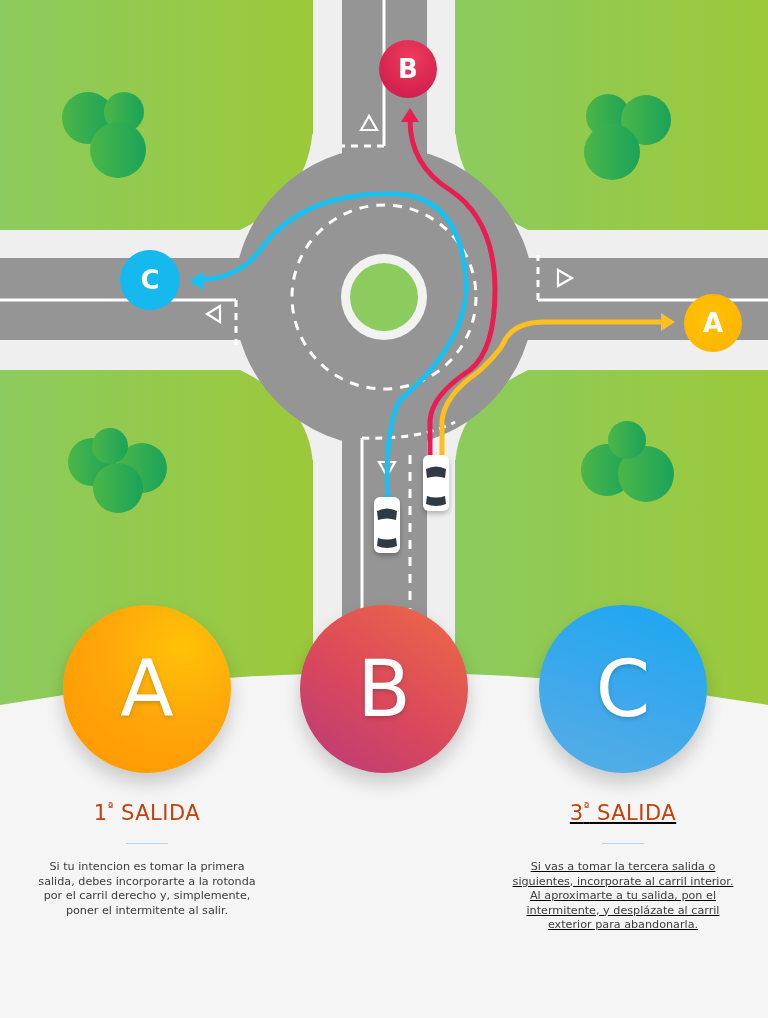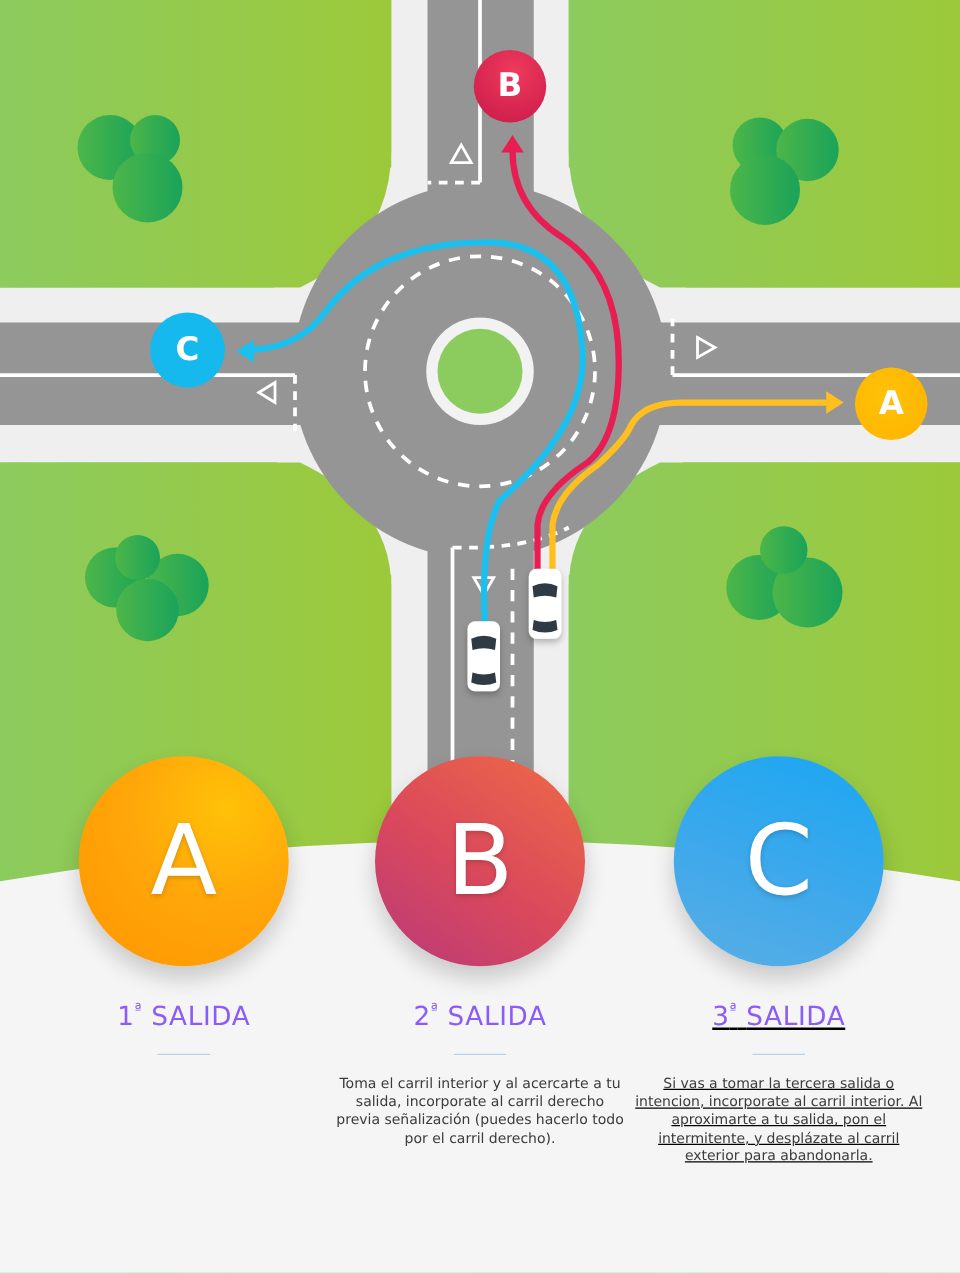--- a/index.html
+++ b/index.html
@@ -7,21 +7,21 @@
   #stage { position:relative; width:768px; height:1018px; }
   #scene { position:absolute; left:0; top:0; }
   .badge { position:absolute; width:168px; height:168px; border-radius:50%; display:flex; align-items:center; justify-content:center;
            color:#fff; font-family:"DejaVu Sans", sans-serif; font-size:78px; font-weight:normal;
            box-shadow:0 10px 18px rgba(0,0,0,0.18); text-shadow:0 2px 4px rgba(0,0,0,0.18); }
   .badge-a { left:63px; top:605px; background:radial-gradient(circle at 70% 25%, #ffc107 0%, #ffa60a 45%, #ff9500 100%); }
   .badge-b { left:300px; top:605px; background:linear-gradient(35deg, #b93a7a 0%, #d9485c 45%, #ef6b45 100%); }
   .badge-c { left:539px; top:605px; background:linear-gradient(200deg, #1aa7f2 0%, #3aa8ec 50%, #5aaee4 100%); }
   .col { position:absolute; top:800px; width:230px; text-align:center; }
   .col-a { left:32px; } .col-b { left:269px; } .col-c { left:508px;text-decoration:underline; }
-  .col h2 { margin:0; font-family:"DejaVu Sans", sans-serif; font-weight:normal; font-size:21px; color:#8b5cf6; letter-spacing:0.5px; }
+  .col h2 { margin:0; font-family:"DejaVu Sans", sans-serif; font-weight:normal; font-size:21px; color:#c2410c; letter-spacing:0.5px; }
   .col h2 sup { font-size:12px; vertical-align:9px; }
   .rule { width:42px; height:1px; background:#b9d3ec; margin:18px auto 16px auto; }
   .col p { margin:0; font-family:"DejaVu Sans", sans-serif; font-size:11.2px; line-height:14.6px; color:#3b3b3b; }
   .pin { position:absolute; border-radius:50%; display:flex; align-items:center; justify-content:center; color:#fff;
          font-family:"DejaVu Sans", sans-serif; font-weight:bold; font-size:26px; }
   .pin-b { left:379px; top:40px; width:58px; height:58px; background:radial-gradient(circle at 55% 30%, #ef3a5b, #c8184b); }
   .pin-c { left:120px; top:250px; width:60px; height:60px; background:#16b9ee; }
   .pin-a { left:684px; top:294px; width:58px; height:58px; background:radial-gradient(circle at 40% 40%, #ffc107, #ffb300); }
 </style>
 </head>
@@ -166,24 +166,20 @@
   <div class="badge badge-b">
       <span>B</span>
     </div>
   <div class="badge badge-c">
       <span>C</span>
     </div>
 
   <div class="col col-a">
     <h2><span>1</span><sup>ª</sup> <span>SALIDA</span></h2>
     <div class="rule"></div>
-  </div>
-  <div class="col col-b">
-    <h2><span>2</span><sup>ª</sup> <span>SALIDA</span></h2>
-    <div class="rule"></div>
-    <p>Toma el carril interior y al acercarte a tu salida, incorporate al carril derecho previa señalización (puedes hacerlo todo por el carril derecho).</p>
+    <p>Si tu intencion es tomar la primera salida, debes incorporarte a la rotonda por el carril derecho y, simplemente, poner el intermitente al salir.</p>
   </div>
   <div class="col col-c">
     <h2><span>3</span><sup>ª</sup> <span>SALIDA</span></h2>
     <div class="rule"></div>
-    <p>Si vas a tomar la tercera salida o intencion, incorporate al carril interior. Al aproximarte a tu salida, pon el intermitente, y desplázate al carril exterior para abandonarla.</p>
+    <p>Si vas a tomar la tercera salida o siguientes, incorporate al carril interior. Al aproximarte a tu salida, pon el intermitente, y desplázate al carril exterior para abandonarla.</p>
   </div>
 </div>
 
 </body></html>

